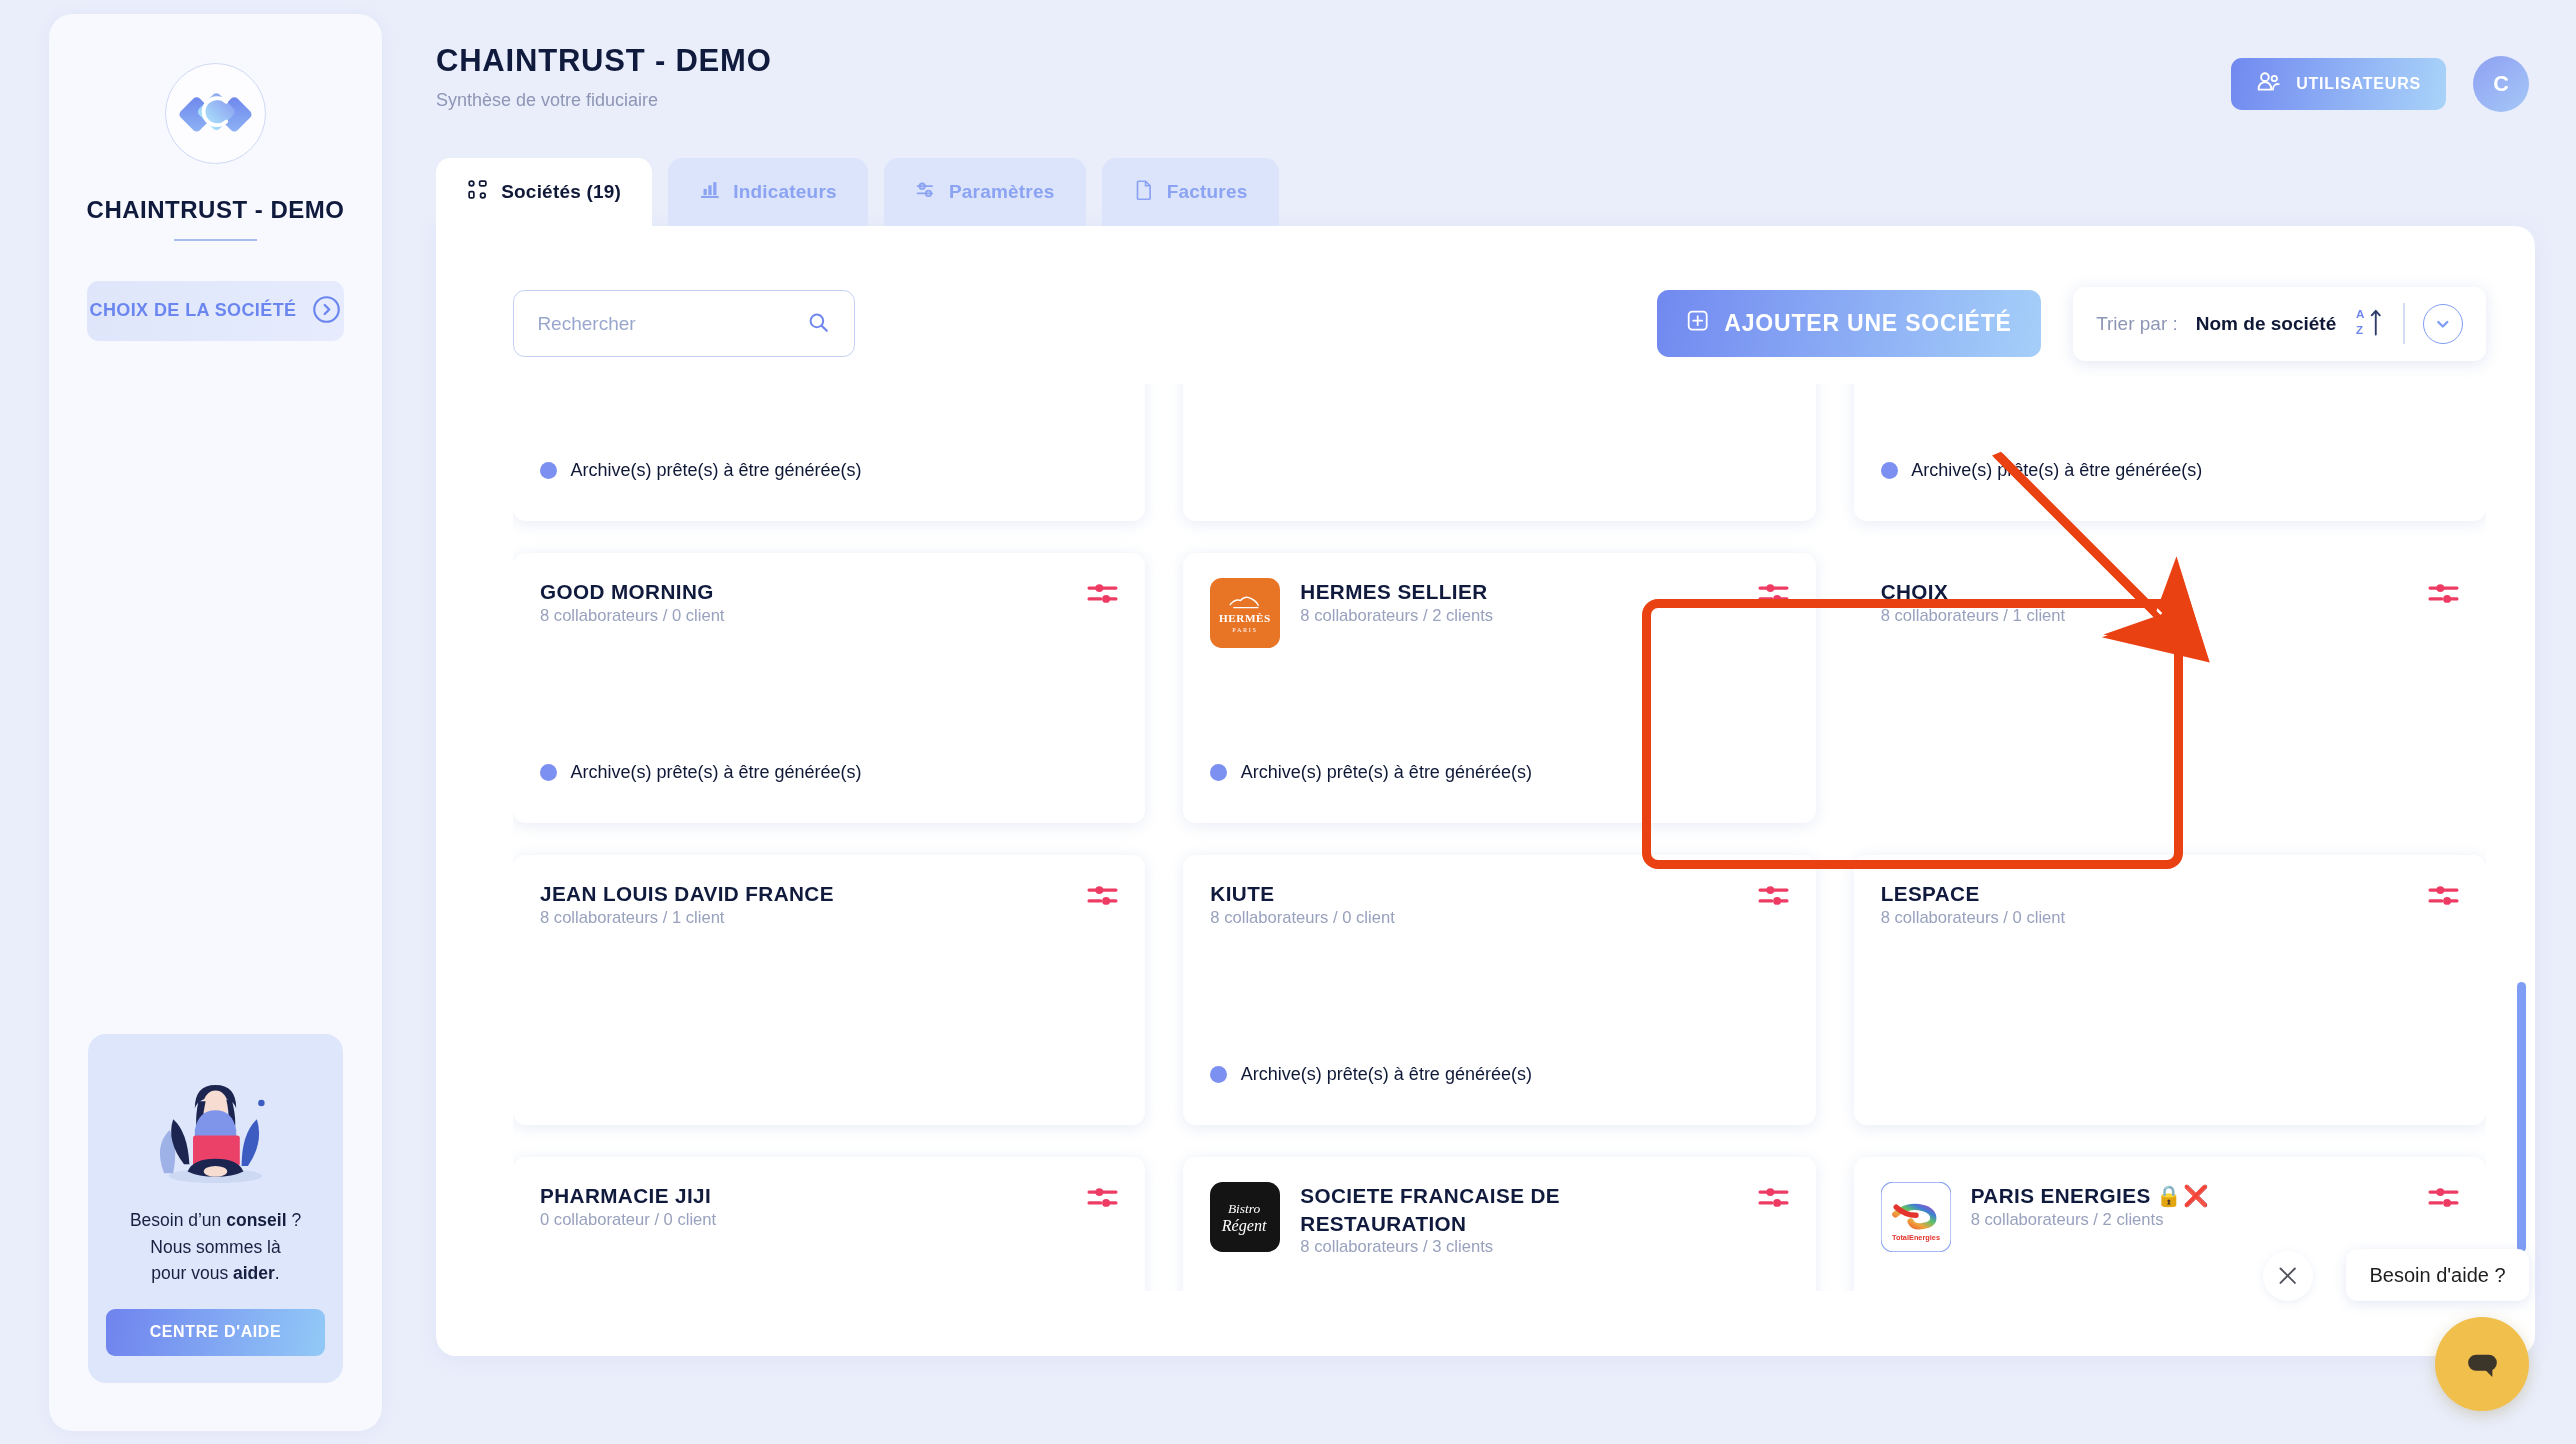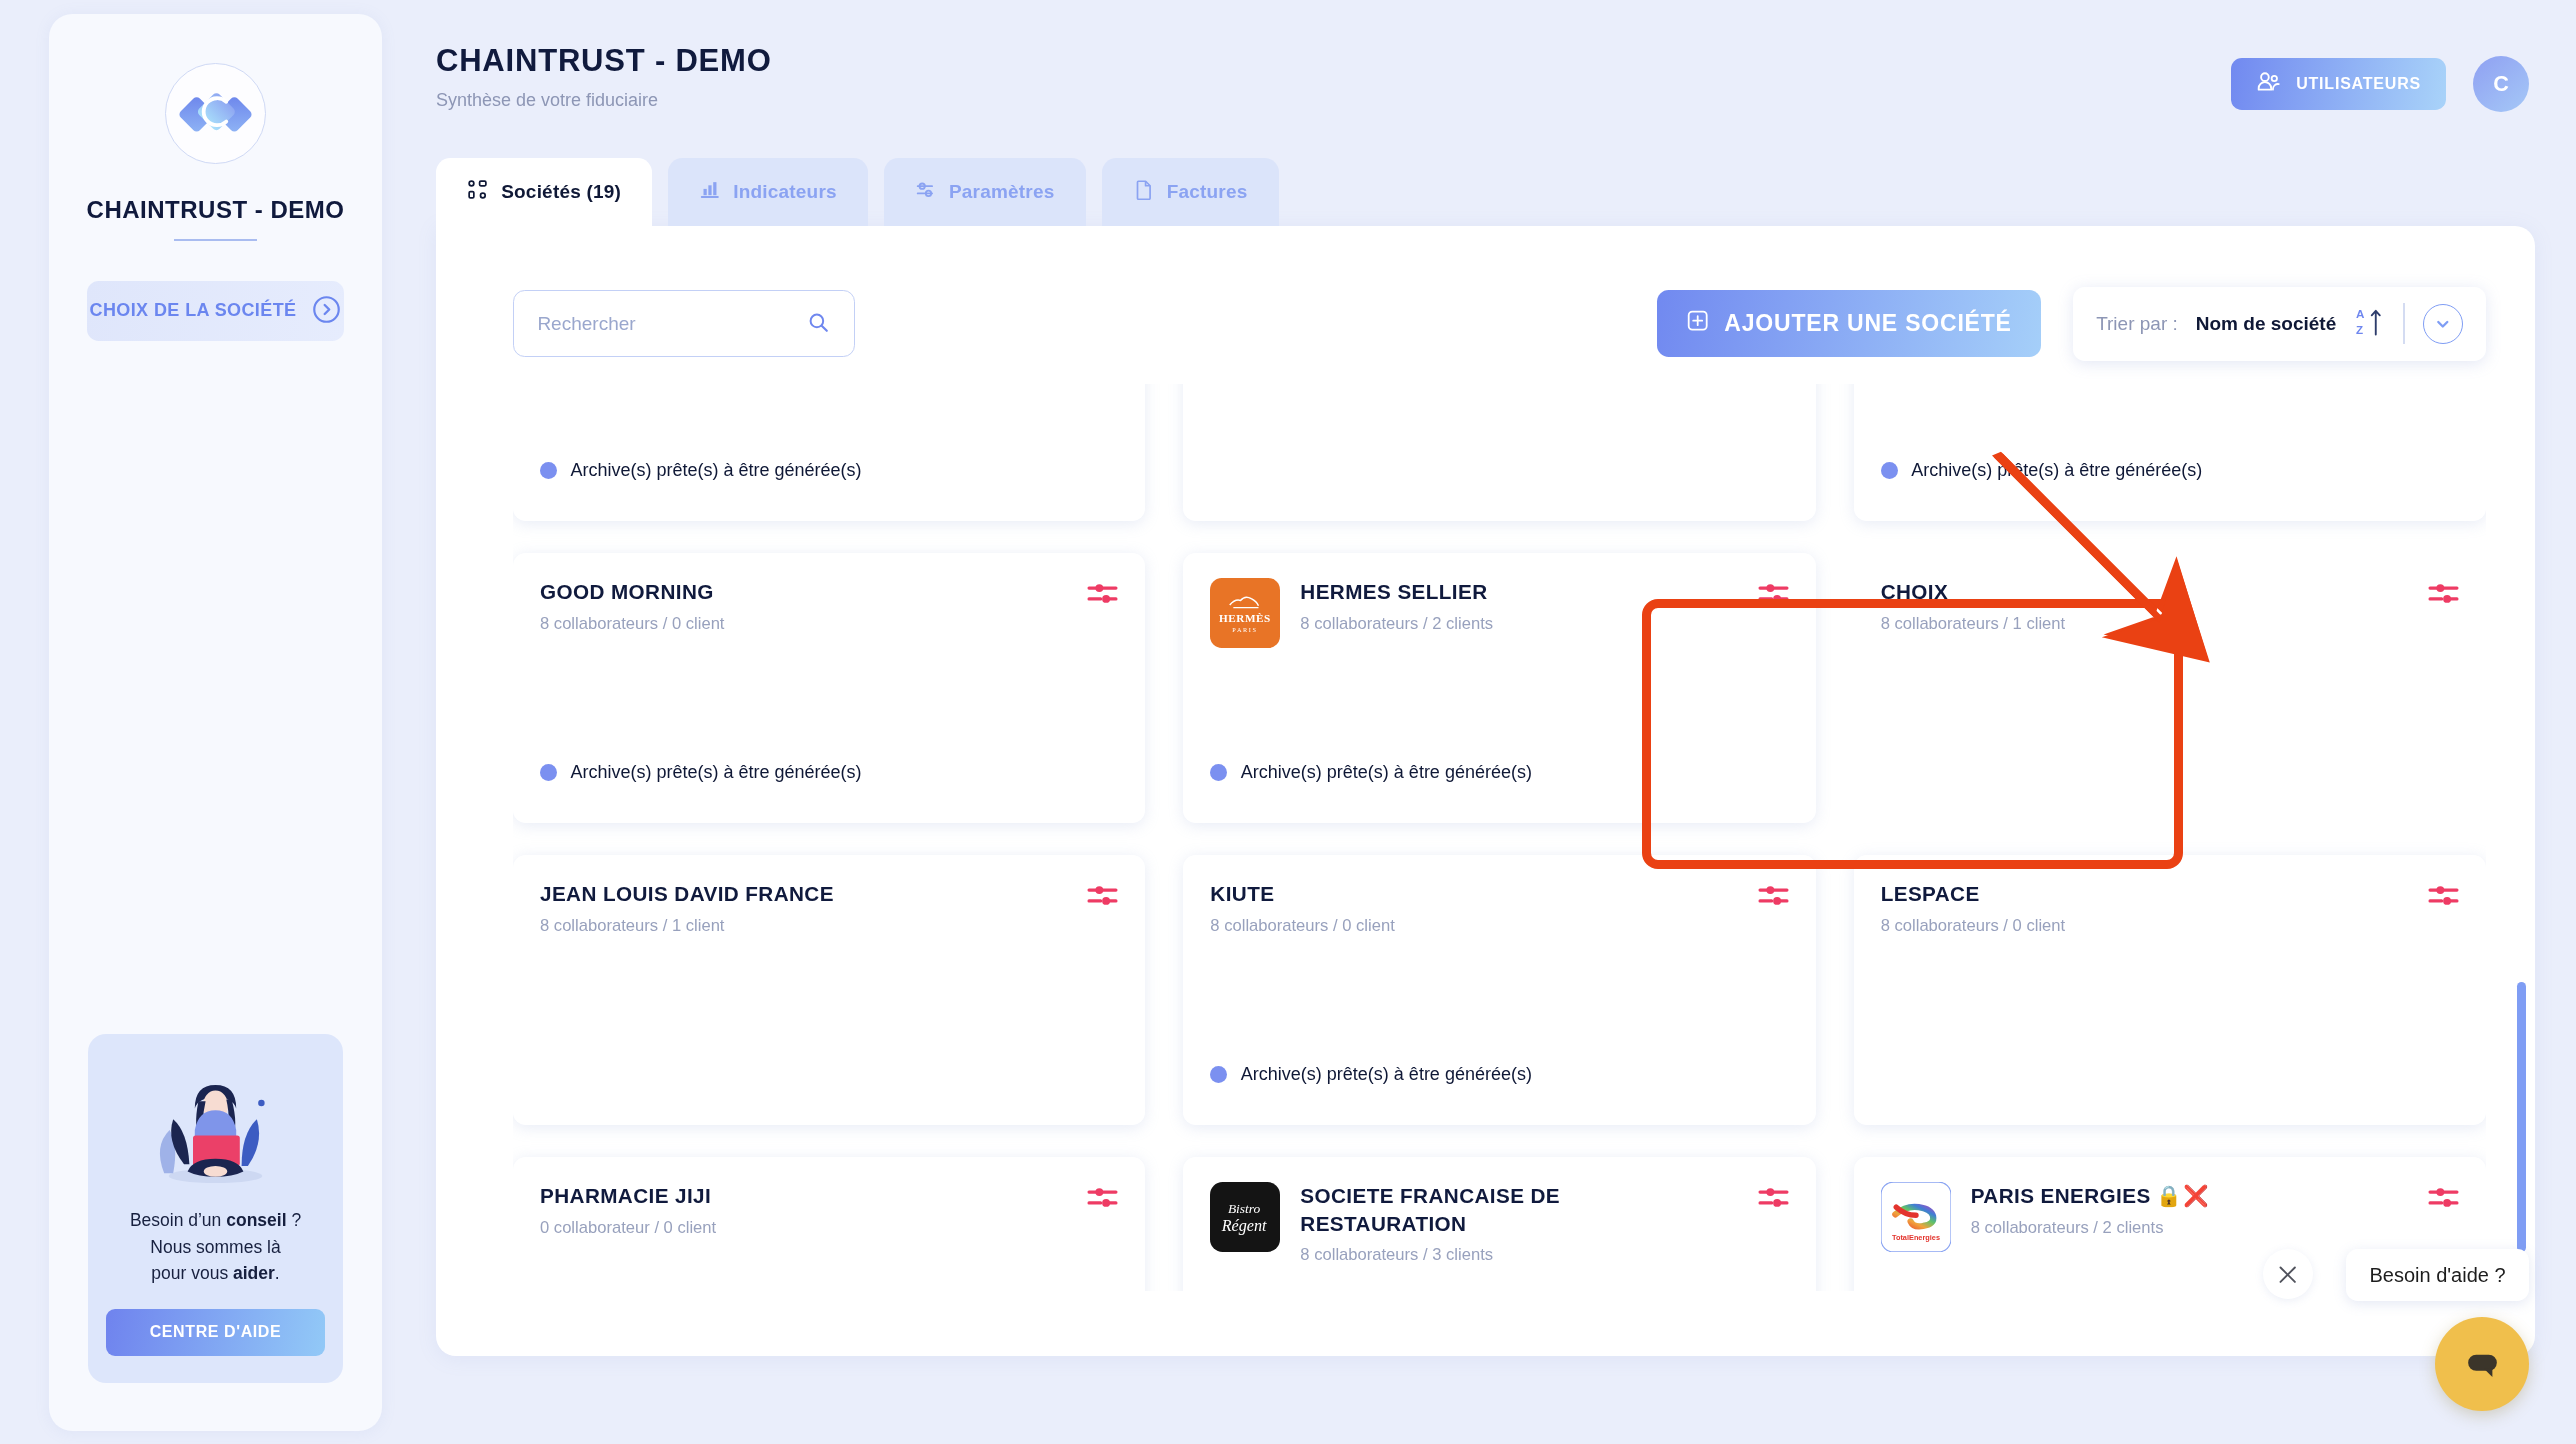--- a/index.html
+++ b/index.html
@@ -125,40 +125,40 @@
   .grid { display: grid; grid-template-columns: repeat(3,1fr); gap: 32px 38px; margin-top: -133px; }
   .card {
     background: #fff; border-radius: 12.6px; height: 270px; position: relative;
     box-shadow: 0 2.7px 14.4px rgba(140,160,210,.20);
     padding: 25px 27px 23.4px; cursor: pointer;
   }
   .card.highlight { box-shadow: none; }
   .card-head { display: flex; gap: 20px; align-items: flex-start; }
   .card-logo { width: 70px; height: 70px; border-radius: 9px; flex: none; overflow: hidden; text-align: right; }
   .card-name { font-size: 20.7px; font-weight: 800; color: #101a3d; letter-spacing: 0.4px; line-height: 1.32; padding-right: 63px; }
-  .card-meta { margin-top: 8px; font-size: 16.6px; color: #98a1bd; }
+  .card-meta { font-size: 16.6px; color: #98a1bd; }
   .slider-icon { position: absolute; top: 27px; right: 27px; cursor: pointer; }
   .card-status { position: absolute; left: 27px; bottom: 40px; display: flex; align-items: center; gap: 13.5px; }
   .status-dot { width: 17px; height: 17px; border-radius: 50%; background: #7b90f0; flex: none; }
   .status-text { font-size: 18px; color: #0f1836; }
 
   
   .hl-border {
     position: absolute; border: 9px solid #ea4113; border-radius: 16px;
     pointer-events: none; z-index: 6;
     left: 1642px; top: 599px; width: 541px; height: 270px;
   }
   .arrow-svg { position: absolute; left: 1601px; top: 450px; z-index: 7; pointer-events: none; }
 
   
   .vscroll { position: absolute; right: 9px; top: 756px; width: 9px; height: 270px; background: #7f9df4; border-radius: 5.4px; cursor: pointer; }
 
   
   .chat-wrap { position: absolute; right: 47px; bottom: 34px; display: flex; flex-direction: column; align-items: flex-end; gap: 16px; z-index: 20; }
-  .chat-top { display: flex; align-items: flex-start; gap: 33px; }
+  .chat-top { display: flex; align-items: flex-end; gap: 33px; }
   .chat-close {
     width: 50px; height: 50px; border-radius: 50%; background: #fff; border: none; cursor: pointer;
     display: flex; align-items: center; justify-content: center;
     box-shadow: 0 1.8px 9px rgba(120,140,200,.14);
   }
   .chat-bubble {
     background: #fff; border-radius: 11.7px; padding: 14.4px 23.4px; font-size: 20px; color: #1d1d1d;
     box-shadow: 0 2.7px 12.6px rgba(120,140,200,.20); white-space: nowrap;
   }
   .chat-fab {

